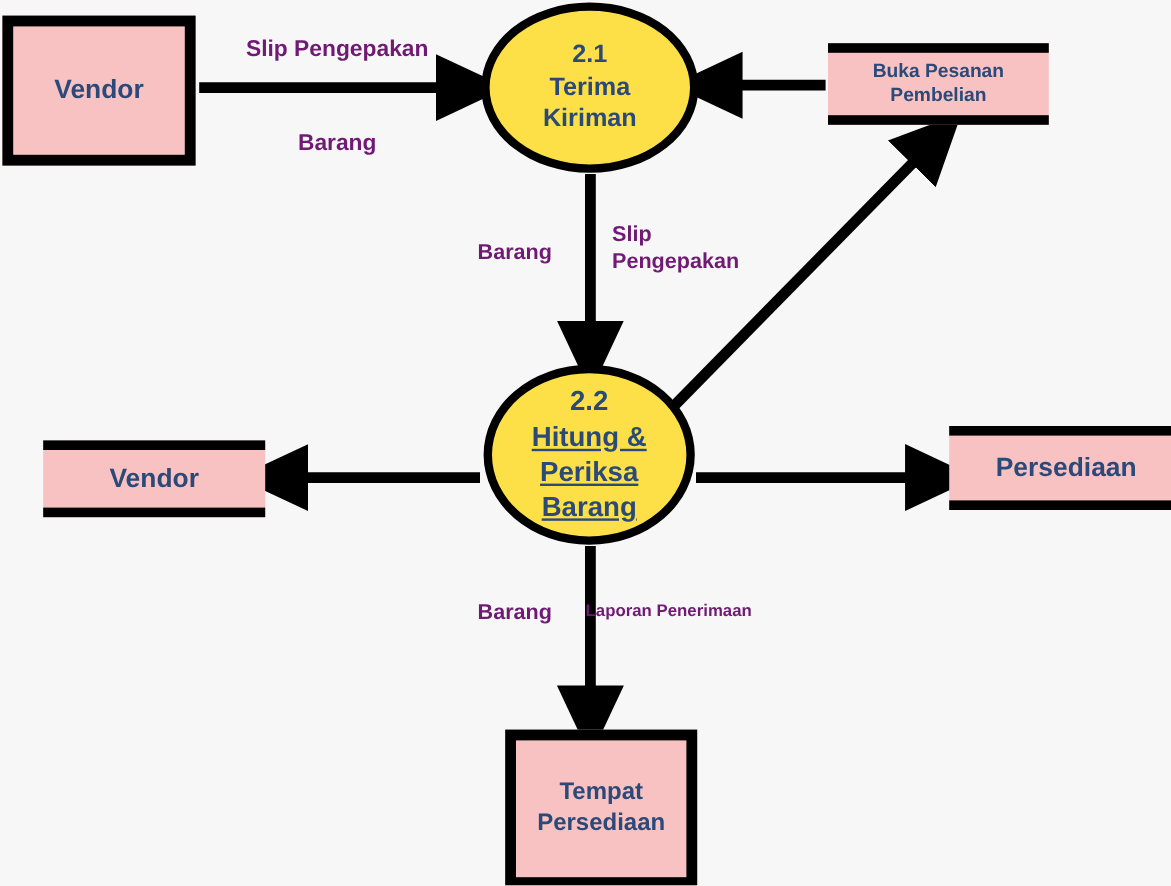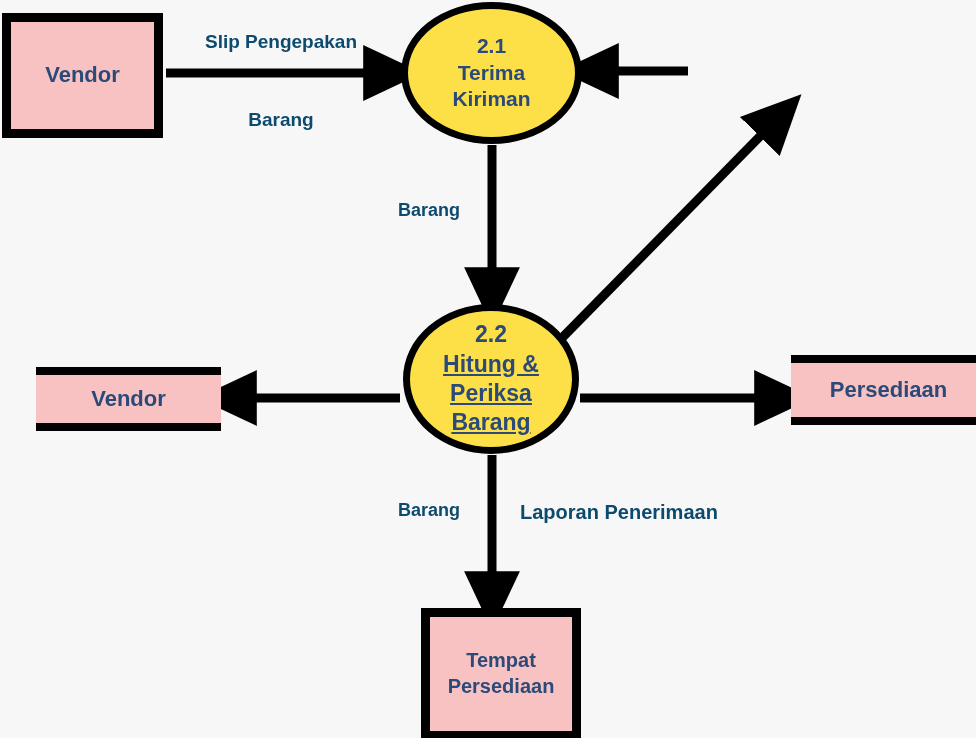--- a/index.html
+++ b/index.html
@@ -59,21 +59,21 @@
     justify-content: center;
   }
   .process .proc-num {
     display: block;
   }
   .process .proc-name {
     display: block;
   }
   .flow-label {
     position: absolute;
-    color: #0c4a6e;
+    color: #701a75;
     font-weight: bold;
     line-height: 1.22;
     white-space: pre-line;
   }
   .lbl-c { text-align: center; }
   .lbl-l { text-align: left; }
   .lbl-r { text-align: right; }
 </style>
 </head>
 <body>
@@ -105,20 +105,24 @@
   <div class="node entity" style="left:2px; top:13px; width:161px; height:125px; font-size:22px;">
     <span>Vendor</span>
   </div>
 
   <div class="node process" style="left:401px; top:2px; width:181px; height:142px; font-size:21px;">
     <span class="proc-num">2.1</span>
     <span class="proc-name" style="white-space:pre-line;">Terima
 Kiriman</span>
   </div>
 
+  <div class="node datastore" style="left:690px; top:36px; width:184px; height:68px; font-size:16px;">
+    <span style="white-space:pre-line;">Buka Pesanan
+Pembelian</span>
+  </div>
 
   <div class="node process" style="left:403px; top:304px; width:176px; height:150px; font-size:23px;">
     <span class="proc-num">2.2</span>
     <span class="proc-name" style="white-space:pre-line;text-decoration:underline;">Hitung &amp;
 Periksa
 Barang</span>
   </div>
 
   <div class="node datastore" style="left:36px; top:367px; width:185px; height:64px; font-size:22px;">
     <span>Vendor</span>
@@ -132,18 +136,20 @@
     <span style="white-space:pre-line;text-align:center;">Tempat
 Persediaan</span>
   </div>
 
   <div class="flow-label lbl-c" style="left:186px; top:30px; width:190px; font-size:19px;">Slip Pengepakan</div>
 
   <div class="flow-label lbl-c" style="left:196px; top:108px; width:170px; font-size:19px;">Barang</div>
 
   <div class="flow-label lbl-r" style="left:300px; top:200px; width:160px; font-size:18px;">Barang</div>
 
+  <div class="flow-label lbl-l" style="left:510px; top:185px; width:170px; font-size:18px;">Slip
+Pengepakan</div>
 
   <div class="flow-label lbl-r" style="left:300px; top:500px; width:160px; font-size:18px;">Barang</div>
 
-  <div class="flow-label lbl-l" style="left:520px; top:500px; width:260px; font-size:20px;">Laporan Penerimaan</div>
+  <div class="flow-label lbl-l" style="left:488px; top:500px; width:260px; font-size:14px;">Laporan Penerimaan</div>
 
 </div>
 
 </body></html>

